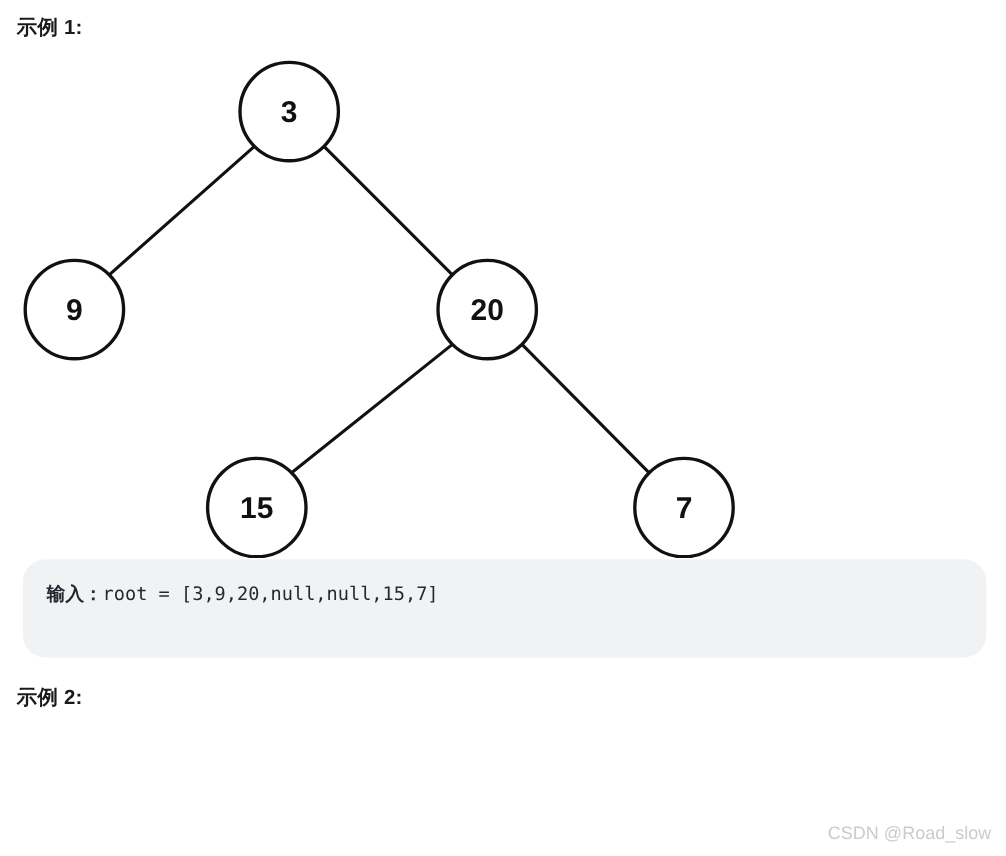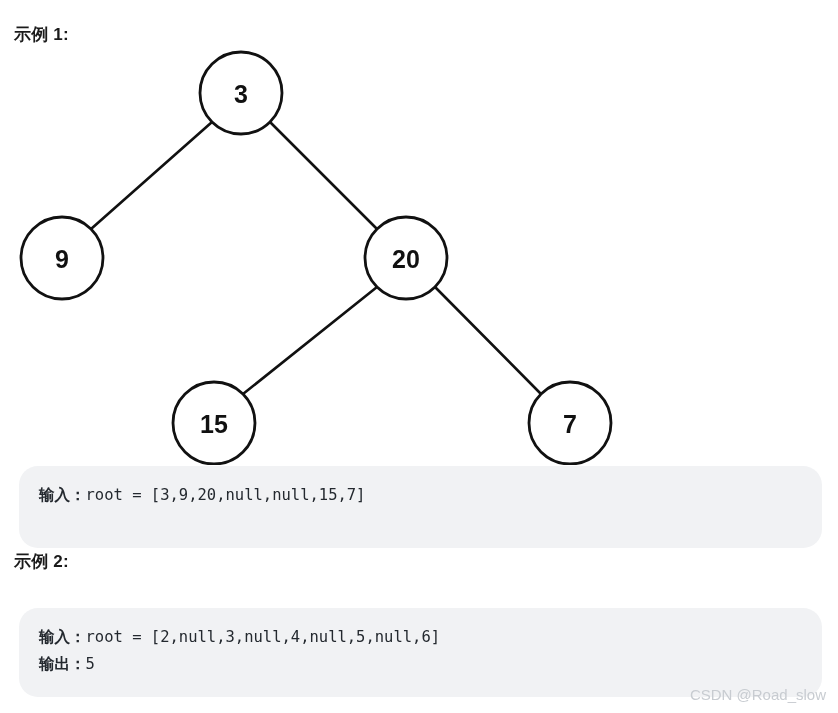--- a/index.html
+++ b/index.html
@@ -20,24 +20,23 @@
     inset: 0;
   }
   
   .example-heading {
     position: absolute;
     font-size: 17px;
     font-weight: bold;
     color: #1a1a1a;
     letter-spacing: 0.2px;
     white-space: nowrap;
-    margin-top: 12px;
   }
   #heading-1 { left: 14px; top: 11px; }
-  #heading-2 { left: 14px; top: 538px; }
+  #heading-2 { left: 14px; top: 570px; }
 
   
   .tree-area {
     position: absolute;
     left: 0;
     top: 40px;
     width: 838px;
     height: 425px;
   }
   .tree-svg {
@@ -145,20 +144,16 @@
 
     </svg>
   </div>
 
   <div class="code-block" id="code-block-1">
     <div class="code-line"><span class="cn-label">输入：</span><span>root = [3,9,20,null,null,15,7]</span></div>
   </div>
 
   <div class="example-heading" id="heading-2">示例 2:</div>
 
-  <div class="code-block" id="code-block-2">
-    <div class="code-line"><span class="cn-label">输入：</span><span>root = [2,null,3,null,4,null,5,null,6]</span></div>
-    <div class="code-line"><span class="cn-label">输出：</span><span>5</span></div>
-  </div>
 
   <div id="watermark">CSDN @Road_slow</div>
 
 </div>
 
 </body></html>

